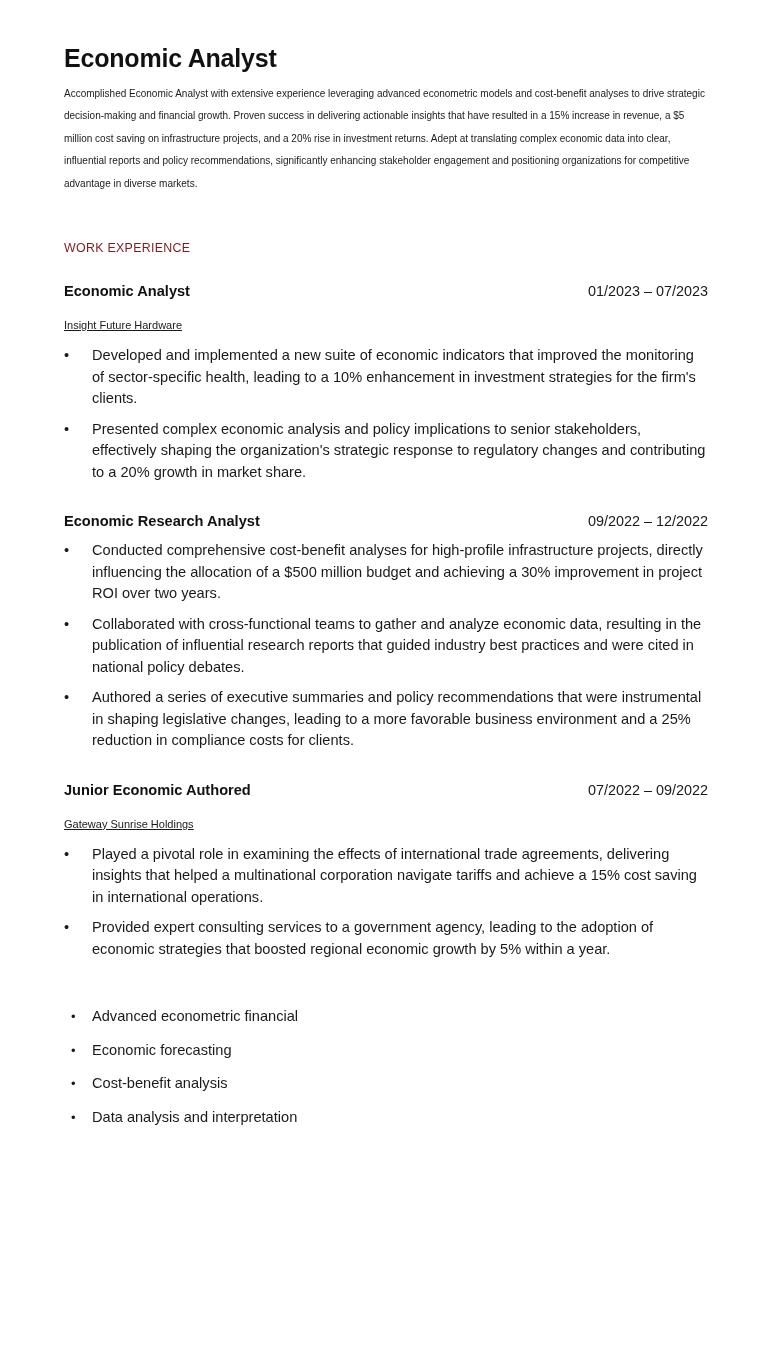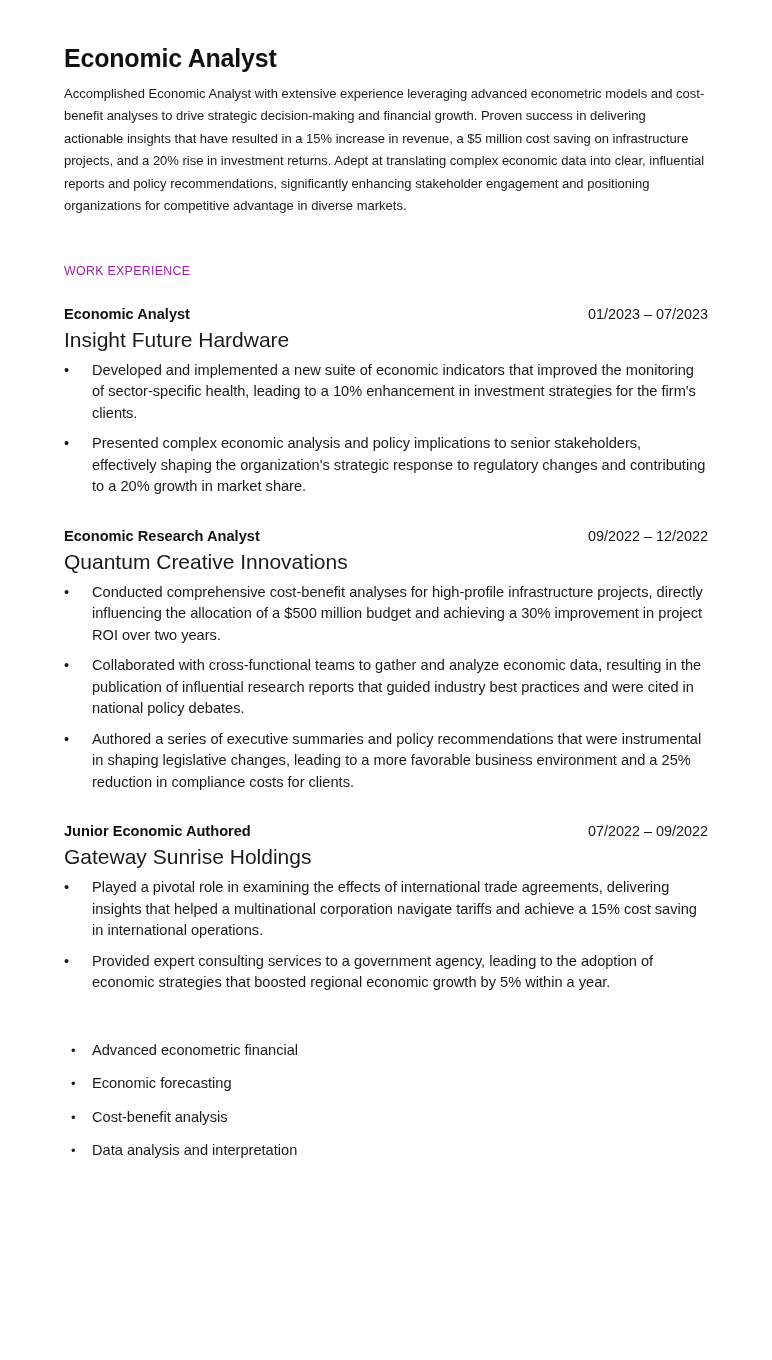--- a/index.html
+++ b/index.html
@@ -23,34 +23,34 @@
   }
   .doc-title {
     font-size: 25px;
     font-weight: bold;
     letter-spacing: -0.2px;
     line-height: 1.15;
     margin: 0 0 10px 0;
     color: #111111;
   }
   .summary {
-    font-size: 13px;
+    font-size: 10px;
     line-height: 22.5px;
     margin: 0;
     color: #1a1a1a;
     max-width: 645px;
   }
   .section {
     margin-top: 46px;
   }
   .section-heading {
     font-size: 12.4px;
     font-weight: normal;
     letter-spacing: 0.3px;
-    color: #a21caf;
+    color: #7f1d1d;
     margin: 0 0 26px 0;
     text-transform: none;
   }
   .job {
     margin-bottom: 28px;
   }
   .job:last-child {
     margin-bottom: 0;
   }
   .job-head {
@@ -66,24 +66,25 @@
     line-height: 20px;
   }
   .job-dates {
     font-size: 14.4px;
     font-weight: normal;
     color: #1a1a1a;
     white-space: nowrap;
     line-height: 20px;
   }
   .job-company {
-    font-size: 21px;
+    font-size: 11px;
     color: #1a1a1a;
     line-height: 22px;
-    margin-top: 5px;
+    margin-top: 13px;
+    text-decoration: underline;
   }
   .job-bullets {
     margin: 9px 0 0 0;
     padding: 0;
     list-style: none;
   }
   .job-bullets li {
     position: relative;
     font-size: 14.6px;
     line-height: 21.5px;
@@ -148,21 +149,20 @@
           <li><span class="dot">•</span><span>Developed and implemented a new suite of economic indicators that improved the monitoring of sector-specific health, leading to a 10% enhancement in investment strategies for the firm's clients.</span></li>
           <li><span class="dot">•</span><span>Presented complex economic analysis and policy implications to senior stakeholders, effectively shaping the organization's strategic response to regulatory changes and contributing to a 20% growth in market share.</span></li>
         </ul>
       </div>
 
       <div class="job">
         <div class="job-head">
           <div class="job-title">Economic Research Analyst</div>
           <div class="job-dates">09/2022 – 12/2022</div>
         </div>
-        <div class="job-company">Quantum Creative Innovations</div>
         <ul class="job-bullets">
           <li><span class="dot">•</span><span>Conducted comprehensive cost-benefit analyses for high-profile infrastructure projects, directly influencing the allocation of a $500 million budget and achieving a 30% improvement in project ROI over two years.</span></li>
           <li><span class="dot">•</span><span>Collaborated with cross-functional teams to gather and analyze economic data, resulting in the publication of influential research reports that guided industry best practices and were cited in national policy debates.</span></li>
           <li><span class="dot">•</span><span>Authored a series of executive summaries and policy recommendations that were instrumental in shaping legislative changes, leading to a more favorable business environment and a 25% reduction in compliance costs for clients.</span></li>
         </ul>
       </div>
 
       <div class="job">
         <div class="job-head">
           <div class="job-title">Junior Economic Authored</div>

